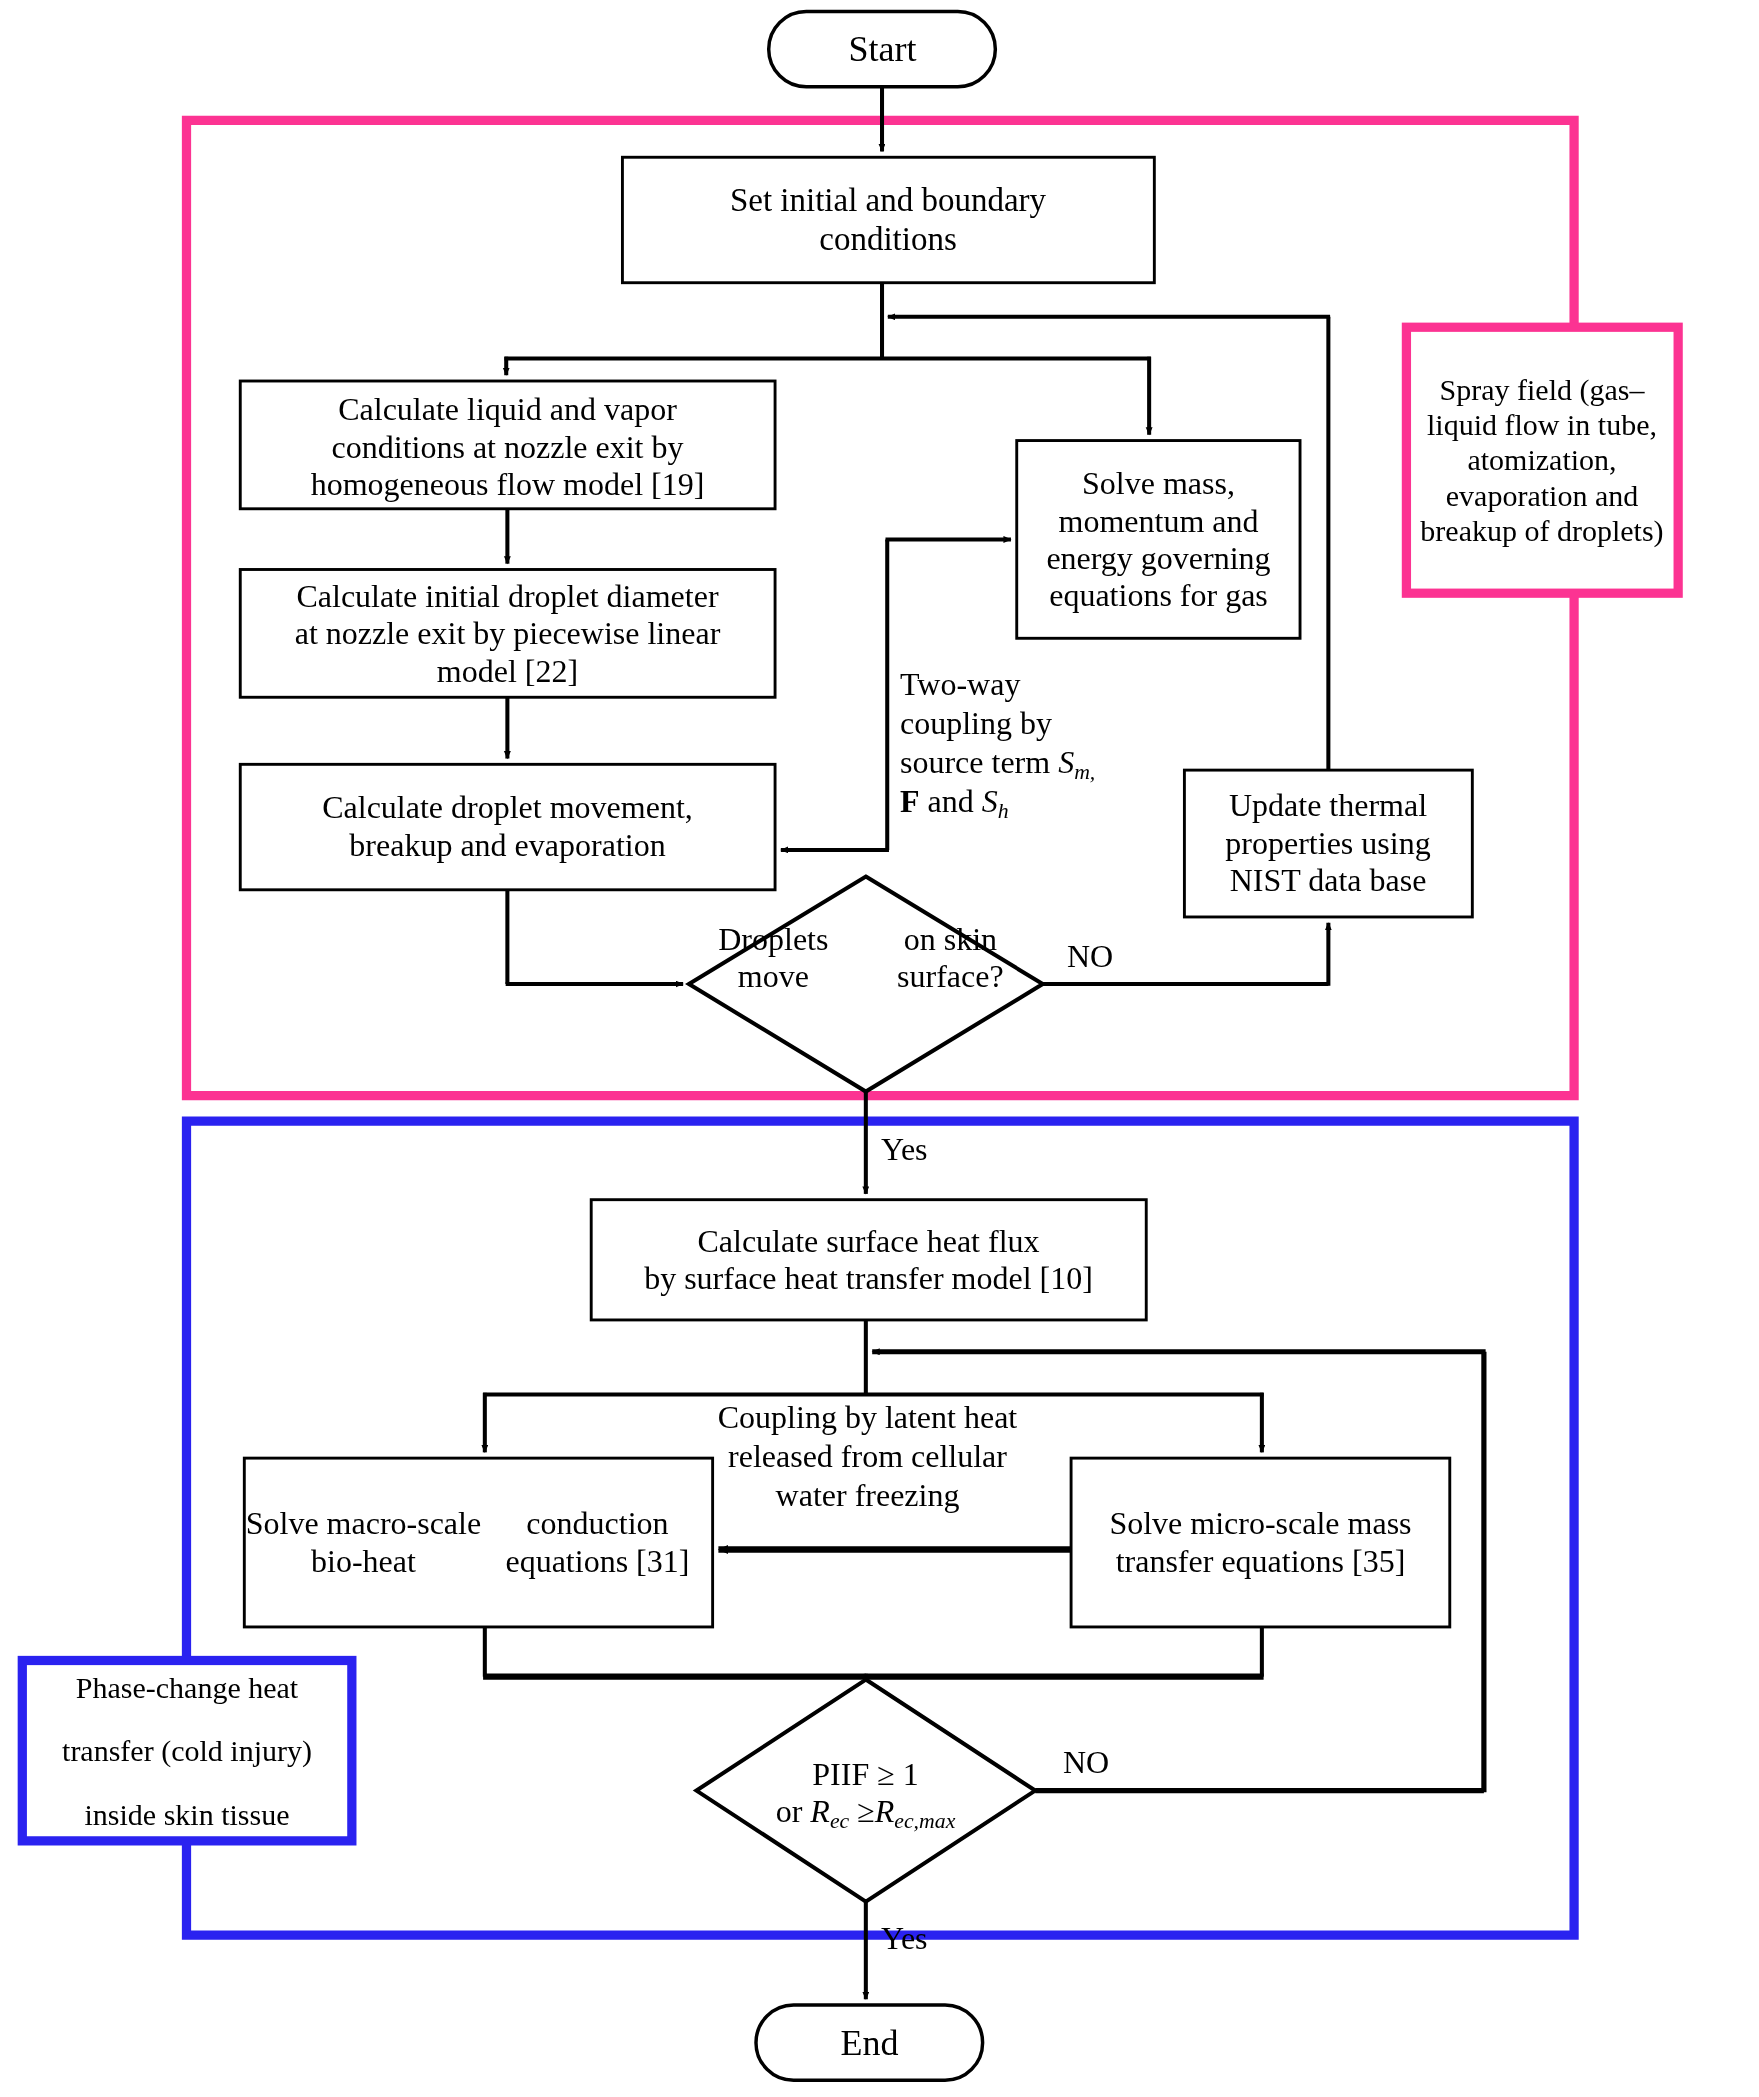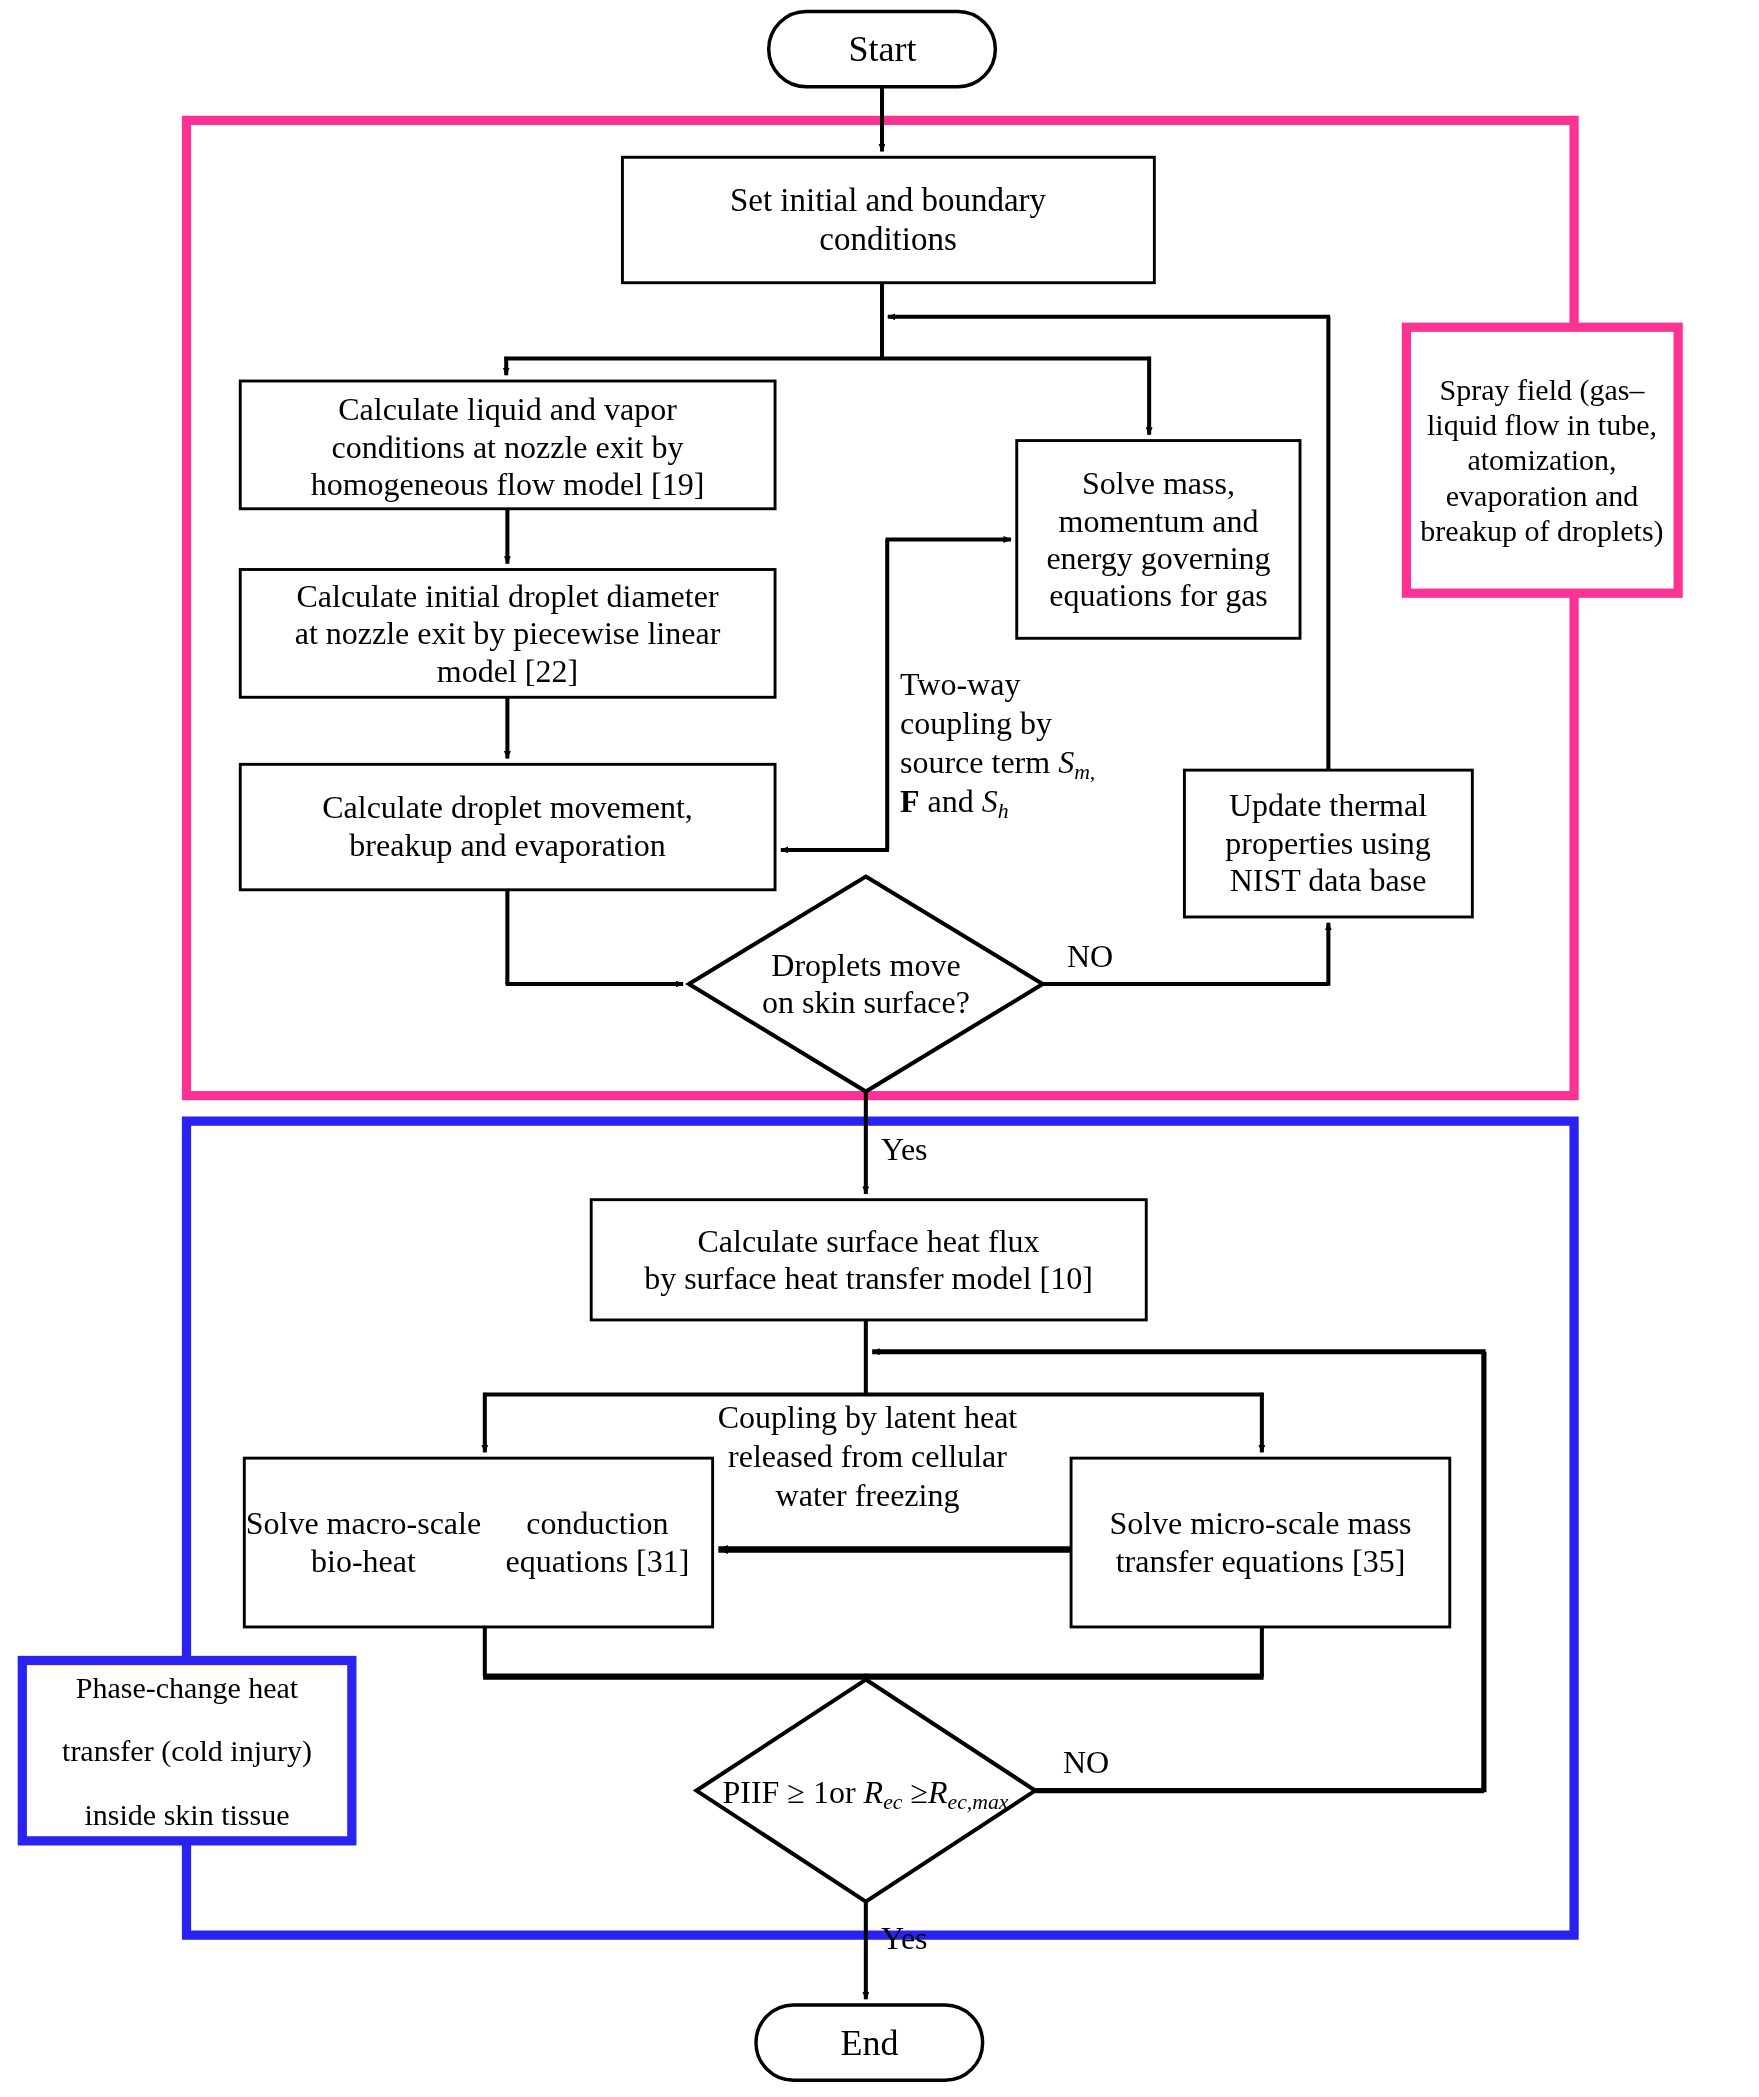--- a/index.html
+++ b/index.html
@@ -181,26 +181,26 @@
   <div class="nodeText" style="left:244px;top:1458px;width:468px;height:169px;font-size:32px;flex-direction:row;">
     <span>Solve macro-scale bio-heat</span>
     <span>conduction equations [31]</span>
   </div>
 
   <div class="nodeText" style="left:1071px;top:1458px;width:379px;height:169px;font-size:32px;flex-direction:column;">
     <span>Solve micro-scale mass</span>
     <span>transfer equations [35]</span>
   </div>
 
-  <div class="nodeText" style="left:689px;top:926px;width:354px;height:116px;font-size:32px;flex-direction:column;">
+  <div class="nodeText" style="left:689px;top:900px;width:354px;height:116px;font-size:32px;flex-direction:row;">
     <span>Droplets move</span>
     <span>on skin surface?</span>
   </div>
 
-  <div class="nodeText" style="left:696px;top:1735px;width:339px;height:116px;font-size:32px;flex-direction:row;">
+  <div class="nodeText" style="left:696px;top:1735px;width:339px;height:116px;font-size:32px;flex-direction:column;">
     <span>PIIF ≥ 1</span>
     <span>
       <span>or </span><span class="it">R</span><sub class="it">ec</sub><span> ≥</span><span class="it">R</span><sub class="it">ec,max</sub>
     </span>
   </div>
 
   <div class="freeText" style="left:900px;top:665px;width:249px;font-size:32px;text-align:left;">
     <div>Two-way</div>
     <div>coupling by</div>
     <div>

